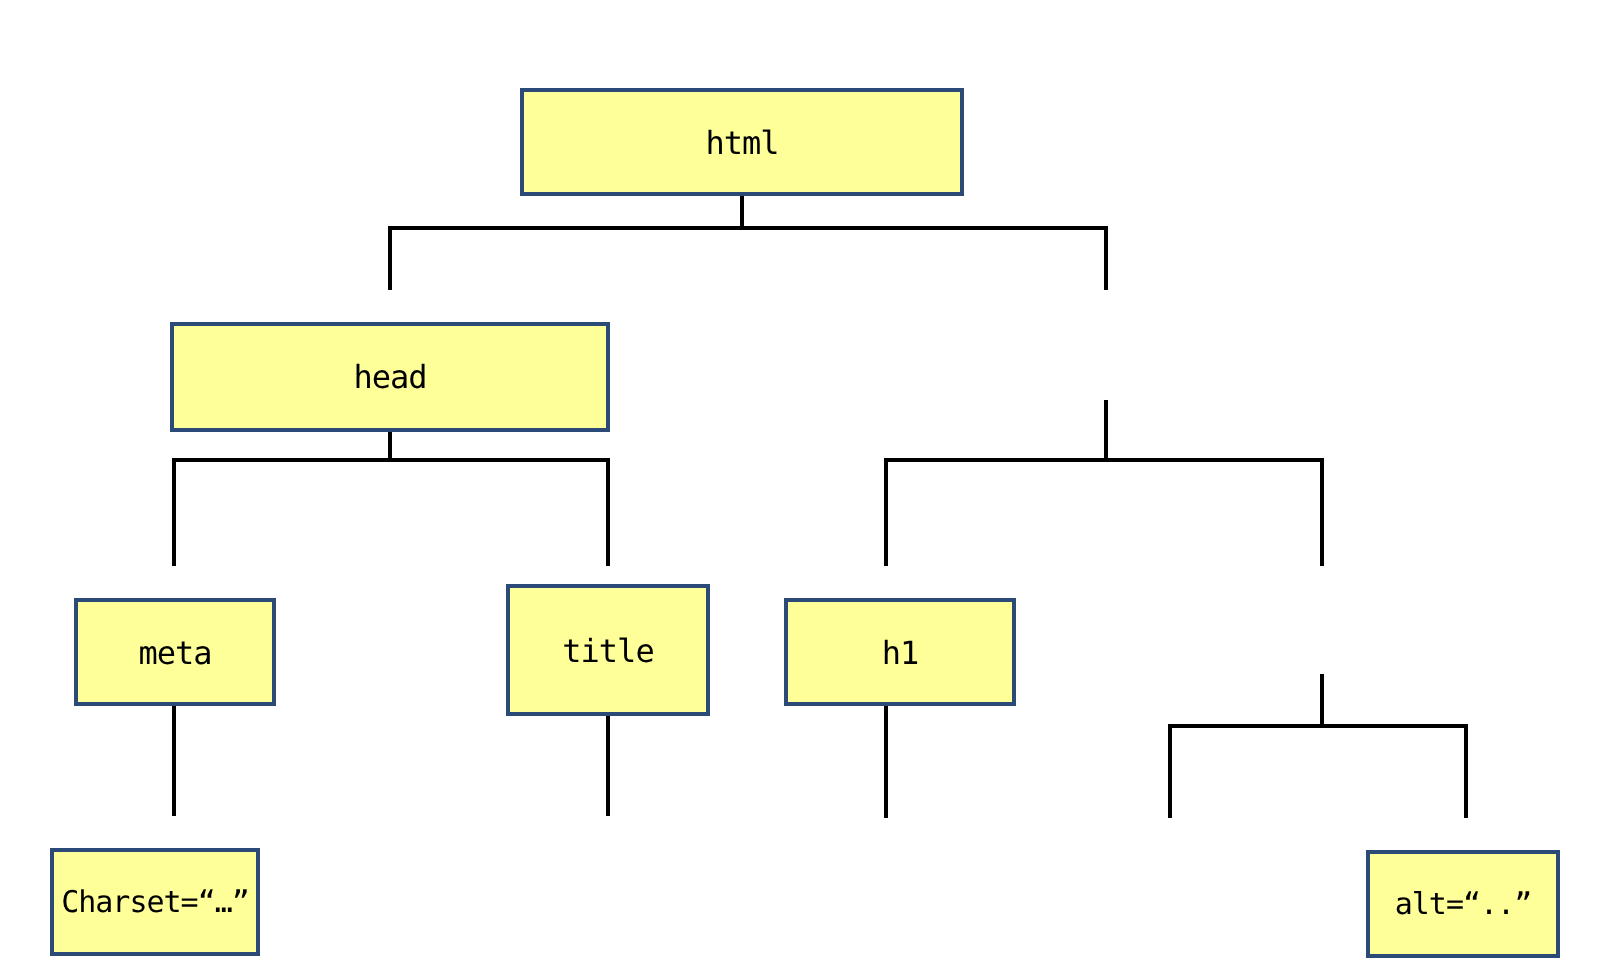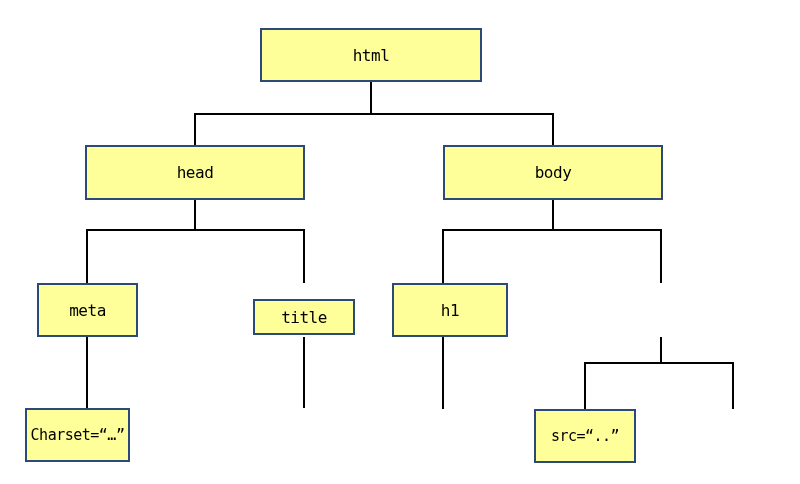--- a/index.html
+++ b/index.html
@@ -14,20 +14,21 @@
   }
   .node {
     position: absolute;
     box-sizing: border-box;
     background: var(--fill, #FFFF99);
     border: 2px solid var(--border, #2B4A77);
     display: flex;
     align-items: center;
     justify-content: center;
     z-index: 2;
+    margin-top: 16px;
   }
   .node span {
     font-size: 16px;
     color: var(--text, #000000);
     white-space: nowrap;
     letter-spacing: -0.5px;
   }
   .node.small span { font-size: 15px; }
   .line {
     position: absolute;
@@ -63,34 +64,31 @@
   <div class="line" style="left:584px;top:362px;width:2px;height:47px"></div>
   <div class="line" style="left:732px;top:362px;width:2px;height:47px"></div>
 
   <div class="node" style="left:260px;top:28px;width:222px;height:54px">
     <span>html</span>
   </div>
 
   <div class="node" style="left:85px;top:145px;width:220px;height:55px">
     <span>head</span>
   </div>
-  <div class="node" style="left:443px;top:145px;width:220px;height:55px">
-    <span>body</span>
-  </div>
 
   <div class="node" style="left:37px;top:283px;width:101px;height:54px">
     <span>meta</span>
   </div>
-  <div class="node" style="left:253px;top:299px;width:102px;height:36px">
+  <div class="node" style="left:253px;top:276px;width:102px;height:66px">
     <span>title</span>
   </div>
   <div class="node" style="left:392px;top:283px;width:116px;height:54px">
     <span>h1</span>
   </div>
 
   <div class="node small" style="left:25px;top:408px;width:105px;height:54px">
     <span>Charset=“…”</span>
   </div>
-  <div class="node small" style="left:534px;top:409px;width:102px;height:54px">
-    <span>src=“..”</span>
+  <div class="node small" style="left:683px;top:409px;width:97px;height:54px">
+    <span>alt=“..”</span>
   </div>
 
 </div>
 
 </body></html>

